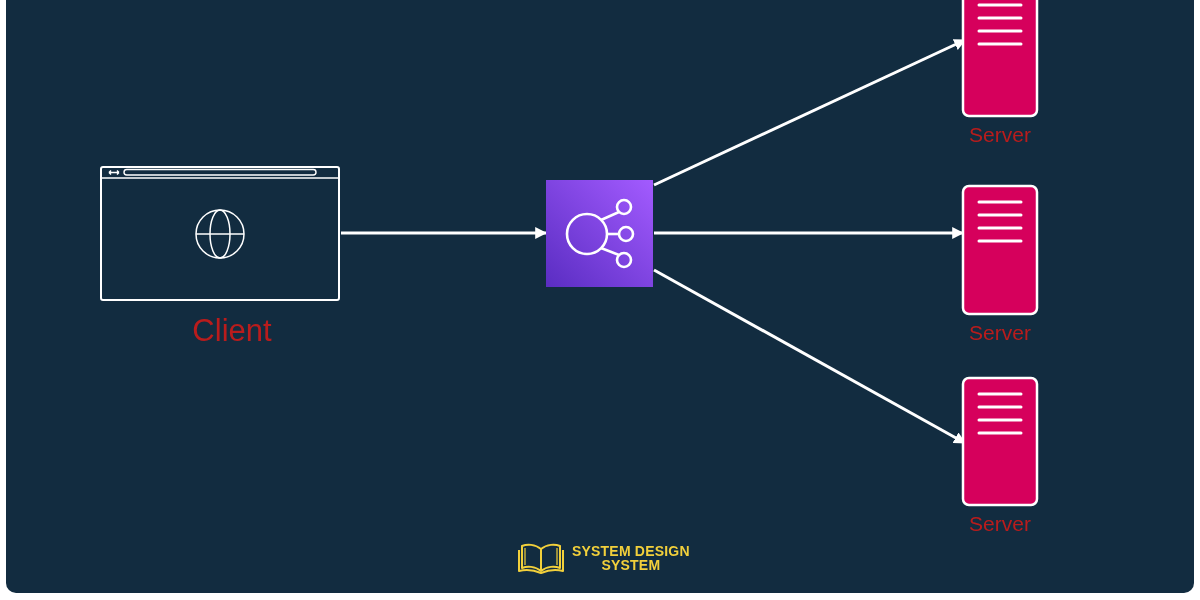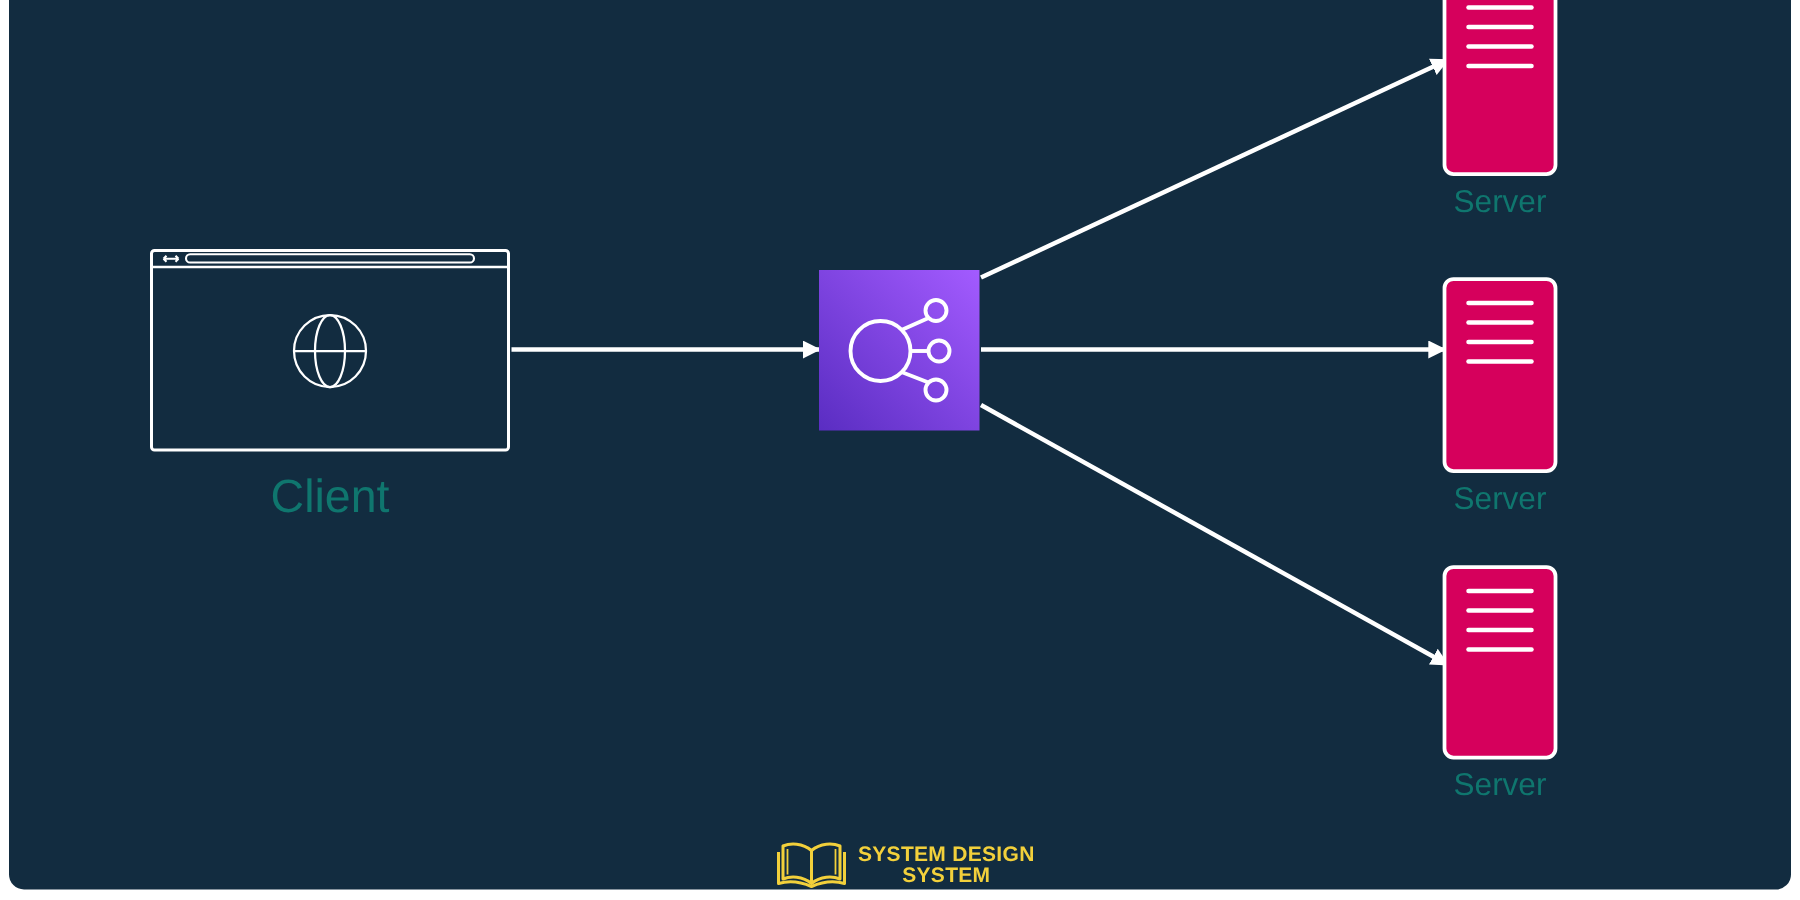--- a/index.html
+++ b/index.html
@@ -8,27 +8,27 @@
       position: relative; overflow: hidden;
       font-family: "Liberation Sans", "DejaVu Sans", sans-serif;
     }
     .panel {
       position: absolute; left: 6px; top: 0; width: 1188px; height: 593px;
       background: #122c40;
       border-radius: 0 0 10px 10px;
     }
     svg.canvas { position: absolute; left: 0; top: 0; width: 1200px; height: 600px; }
     .label {
-      position: absolute; color: #0f766e; text-align: right;
+      position: absolute; color: #b91c1c; text-align: right;
       white-space: nowrap; transform: translateX(-50%);
     }
-    .client-label { left: 220px; top: 313px; font-size: 31px; }
+    .client-label { left: 232px; top: 313px; font-size: 31px; }
     .server-label { font-size: 21px; }
     .logo {
-      position: absolute; left: 516px; top: 559px; display: flex; align-items: center; gap: 6px;
+      position: absolute; left: 516px; top: 541px; display: flex; align-items: center; gap: 6px;
     }
     .logo-text {
       color: #f2d03b; font-weight: bold; font-size: 14px; line-height: 14px;
       text-align: center; letter-spacing: 0.2px;
     }
     .logo-text span { display: block; }
   </style>
 </head>
 <body>
 

